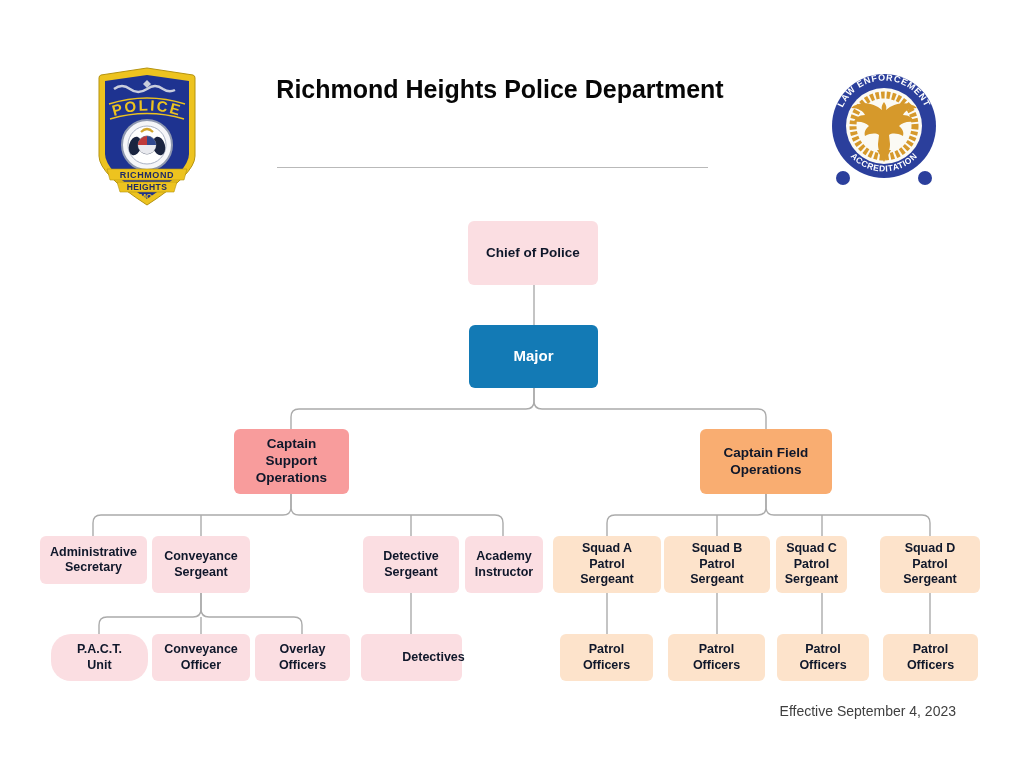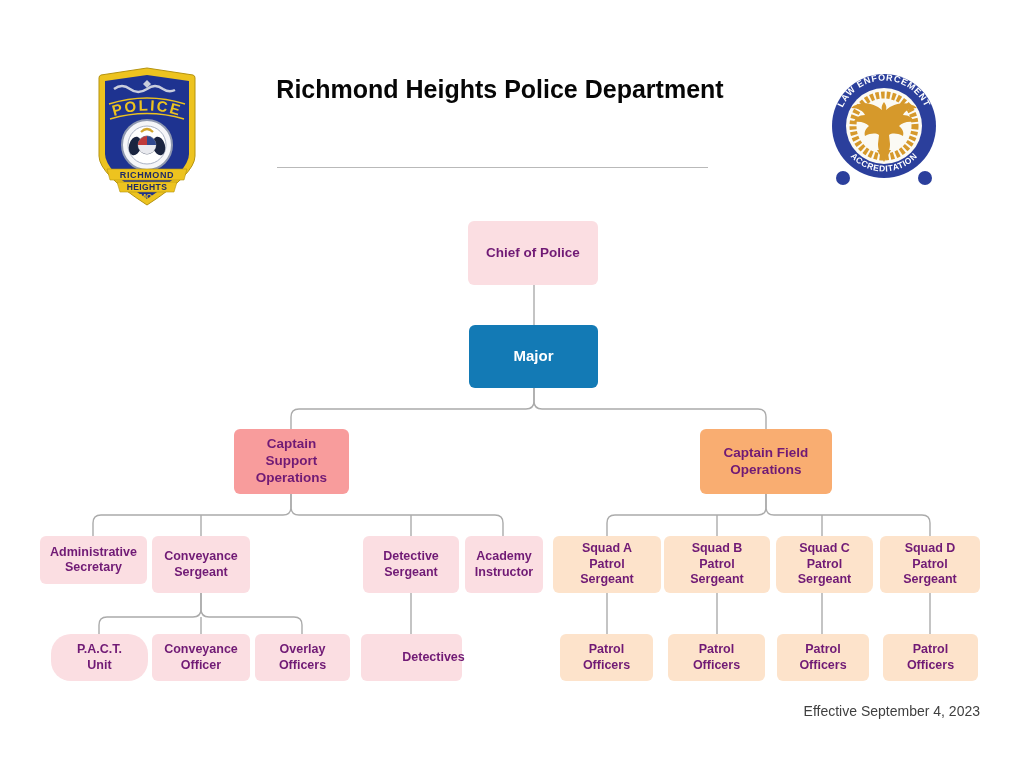--- a/index.html
+++ b/index.html
@@ -25,59 +25,59 @@
   .patch-wrap { position: absolute; left: 94px; top: 66px; }
   .seal-wrap  { position: absolute; left: 828px; top: 64px; }
 
   
   .node {
     position: absolute;
     border-radius: 6px;
     display: flex; align-items: center; justify-content: center;
     text-align: center;
     font-weight: bold;
-    color: #701a75;
+    color: #0f172a;
     white-space: pre-line;
     line-height: 1.24;
     font-size: 12.5px;
   }
   .node.big { font-size: 13.5px; }
 
   #node-chief            { left: 468px; top: 221px; width: 130px; height: 64px; }
   #node-major            { left: 469px; top: 325px; width: 129px; height: 63px;
                            color: #ffffff; font-size: 15px; }
   #node-captain-support  { left: 234px; top: 429px; width: 115px; height: 65px; }
   #node-captain-field    { left: 700px; top: 429px; width: 132px; height: 65px; }
 
   #node-admin-secretary     { left: 40px;  top: 536px; width: 107px; height: 48px; }
   #node-conveyance-sergeant { left: 152px; top: 536px; width: 98px;  height: 57px; }
   #node-detective-sergeant  { left: 363px; top: 536px; width: 96px;  height: 57px; }
   #node-academy-instructor  { left: 465px; top: 536px; width: 78px;  height: 57px; }
   #node-squad-a             { left: 553px; top: 536px; width: 108px; height: 57px; }
   #node-squad-b             { left: 664px; top: 536px; width: 106px; height: 57px; }
-  #node-squad-c             { left: 776px; top: 536px; width: 97px;  height: 57px; border-radius: 8px; }
+  #node-squad-c             { left: 776px; top: 536px; width: 71px;  height: 57px; }
   #node-squad-d             { left: 880px; top: 536px; width: 100px; height: 57px; }
 
   #node-pact-unit           { left: 51px;  top: 634px; width: 97px;  height: 47px; }
   #node-conveyance-officer  { left: 152px; top: 634px; width: 98px;  height: 47px; }
   #node-overlay-officers    { left: 255px; top: 634px; width: 95px;  height: 47px; }
   #node-detectives          { left: 361px; top: 634px; width: 101px; height: 47px; padding-left: 44px; }
   #node-patrol-a            { left: 560px; top: 634px; width: 93px;  height: 47px; }
   #node-patrol-b            { left: 668px; top: 634px; width: 97px;  height: 47px; }
   #node-patrol-c            { left: 777px; top: 634px; width: 92px;  height: 47px; }
   #node-patrol-d            { left: 883px; top: 634px; width: 95px;  height: 47px; }
 
   #connectors {
     position: absolute; left: 0; top: 0; width: 1024px; height: 768px;
     pointer-events: none;
   }
   #connectors path { stroke: #ababab; stroke-width: 1.4; fill: none; }
 
   .footer-date {
-    position: absolute; left: 724px; top: 703px; width: 256px;
+    position: absolute; left: 700px; top: 703px; width: 256px;
     text-align: right; font-size: 14px; color: #3f3f3f;
   }
 </style>
 </head>
 <body>
 
 <div class="patch-wrap">
   <svg width="106" height="142" viewBox="0 0 106 142">
     <path d="M53,2 L99,9 Q101,9.5 101,12 L101,90 Q101,108 53,139 Q5,108 5,90 L5,12 Q5,9.5 7,9 Z" fill="#edc31f" stroke="#b5930f" stroke-width="1"></path>
     <path d="M53,9 L95,15 L95,88 Q95,105 53,133 Q11,105 11,88 L11,15 Z" fill="#1e3390"></path>

